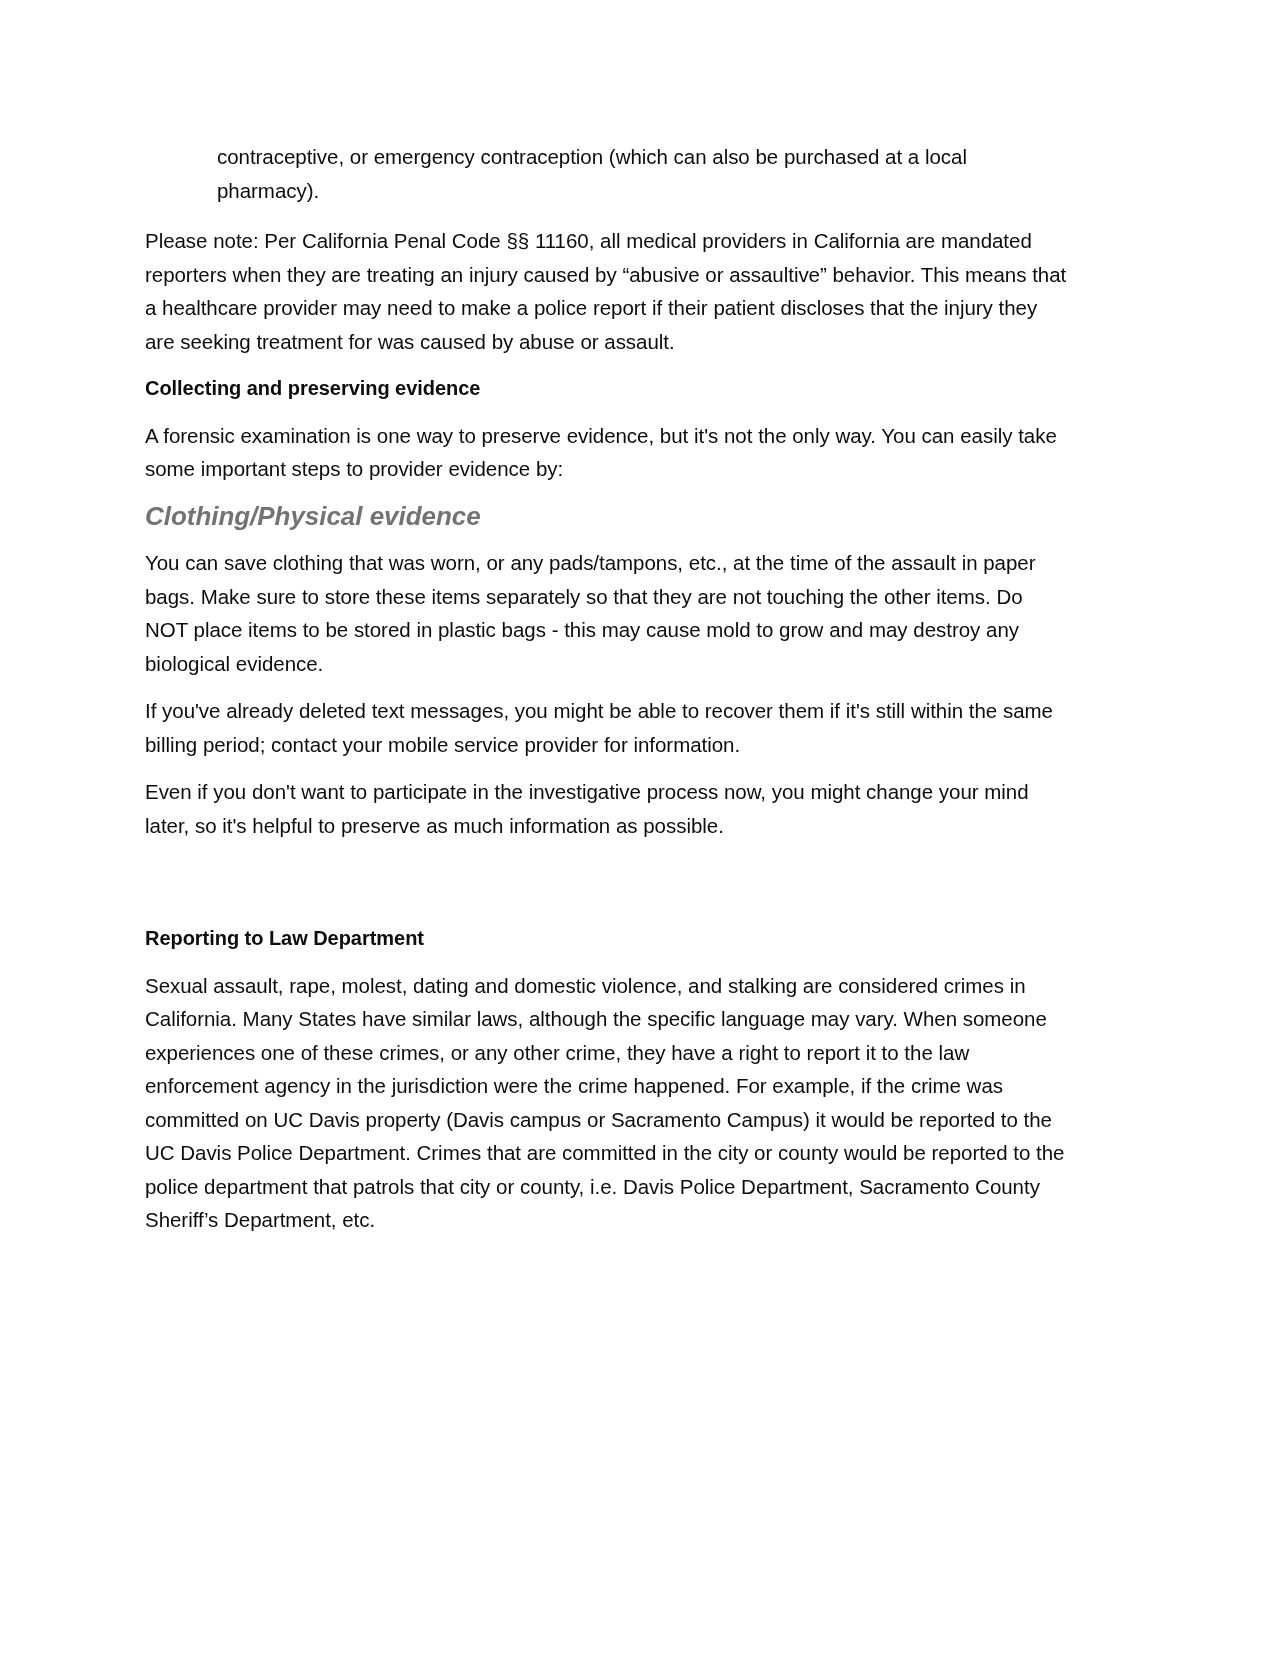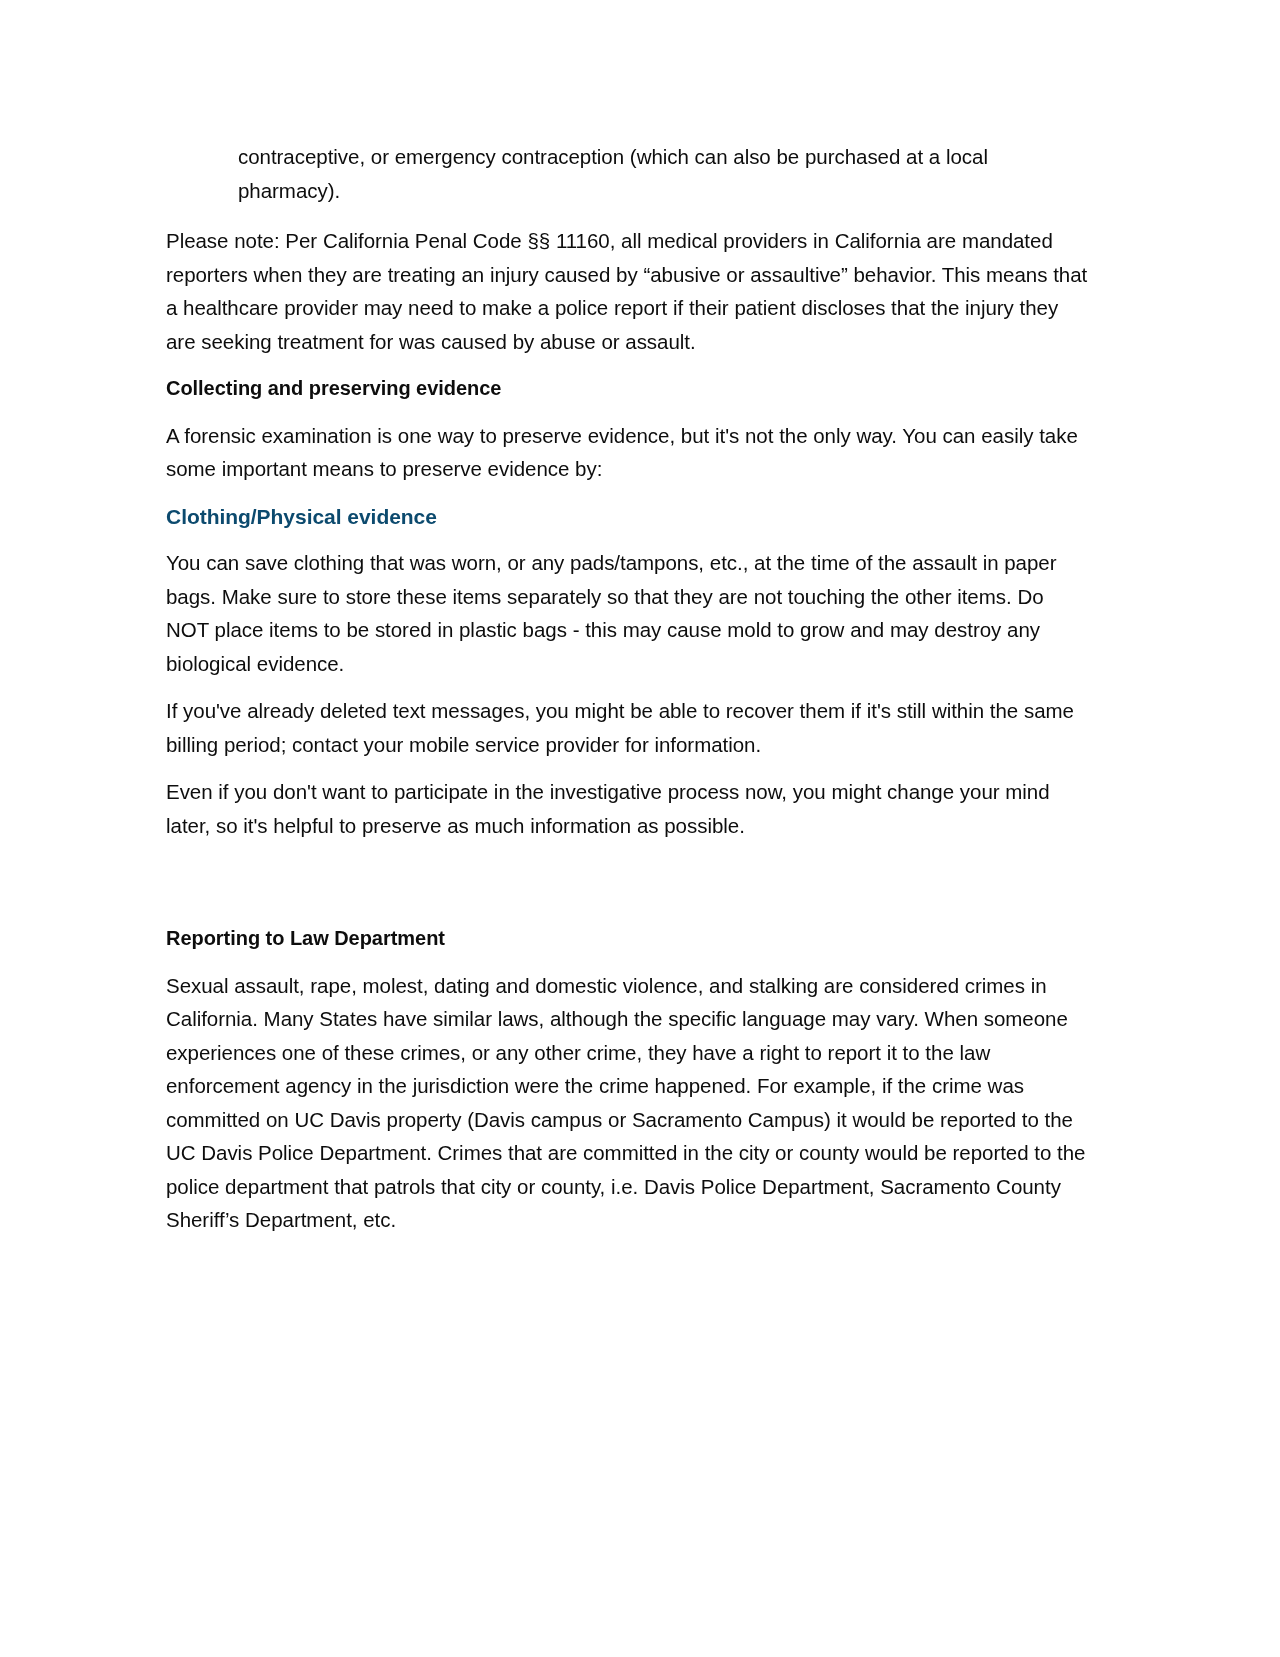--- a/index.html
+++ b/index.html
@@ -10,21 +10,20 @@
   body {
     font-family: "Liberation Sans", sans-serif;
   }
   .page {
     position: relative;
     width: 1116px;
     height: 1657px;
     background: #ffffff;
     box-sizing: border-box;
     overflow: hidden;
-    margin-left: 21px;
   }
   .doc-body {
     position: absolute;
     left: 145px;
     top: 140px;
     width: 925px;
   }
   .para {
     font-size: 20.5px;
     line-height: 33.5px;
@@ -44,40 +43,41 @@
     line-height: 33.5px;
     color: #0d0d0d;
     font-weight: bold;
     margin: 0 0 13px 0;
     letter-spacing: -0.04px;
   }
   .heading.spaced-before {
     margin-top: 80px;
   }
   .subheading {
-    font-size: 21px;
+    font-size: 26px;
     line-height: 33.5px;
-    color: #0c4a6e;
+    color: #737373;
+    font-style: italic;
     margin: 0 0 13px 0;
     letter-spacing: -0.04px;
   }
 </style>
 </head>
 <body>
 
 <div class="page">
   <div class="doc-body">
 
     <p class="para indented">contraceptive, or emergency contraception (which can also be purchased at a local pharmacy).</p>
 
     <p class="para">Please note: Per California Penal Code  §§ 11160, all medical providers in California are mandated reporters when they are treating an injury caused by “abusive or assaultive” behavior. This means that a healthcare provider may need to make a police report if their patient discloses that the injury they are seeking treatment for was caused by abuse or assault.</p>
 
     <h2 class="heading">Collecting and preserving evidence</h2>
 
-    <p class="para">A forensic examination is one way to preserve evidence, but it's not the only way. You can easily take some important means to preserve evidence by:</p>
+    <p class="para">A forensic examination is one way to preserve evidence, but it's not the only way. You can easily take some important steps to provider evidence by:</p>
 
     <h3 class="subheading">Clothing/Physical evidence</h3>
 
     <p class="para">You can save clothing that was worn, or any pads/tampons, etc., at the time of the assault in paper bags.  Make sure to store these items separately so that they are not touching the other items.  Do NOT place items to be stored in plastic bags - this may cause mold to grow and may destroy any biological evidence.</p>
 
 
 
     <p class="para">If you've already deleted text messages, you might be able to recover them if it's still within the same billing period; contact your mobile service provider for information.</p>
 
 

